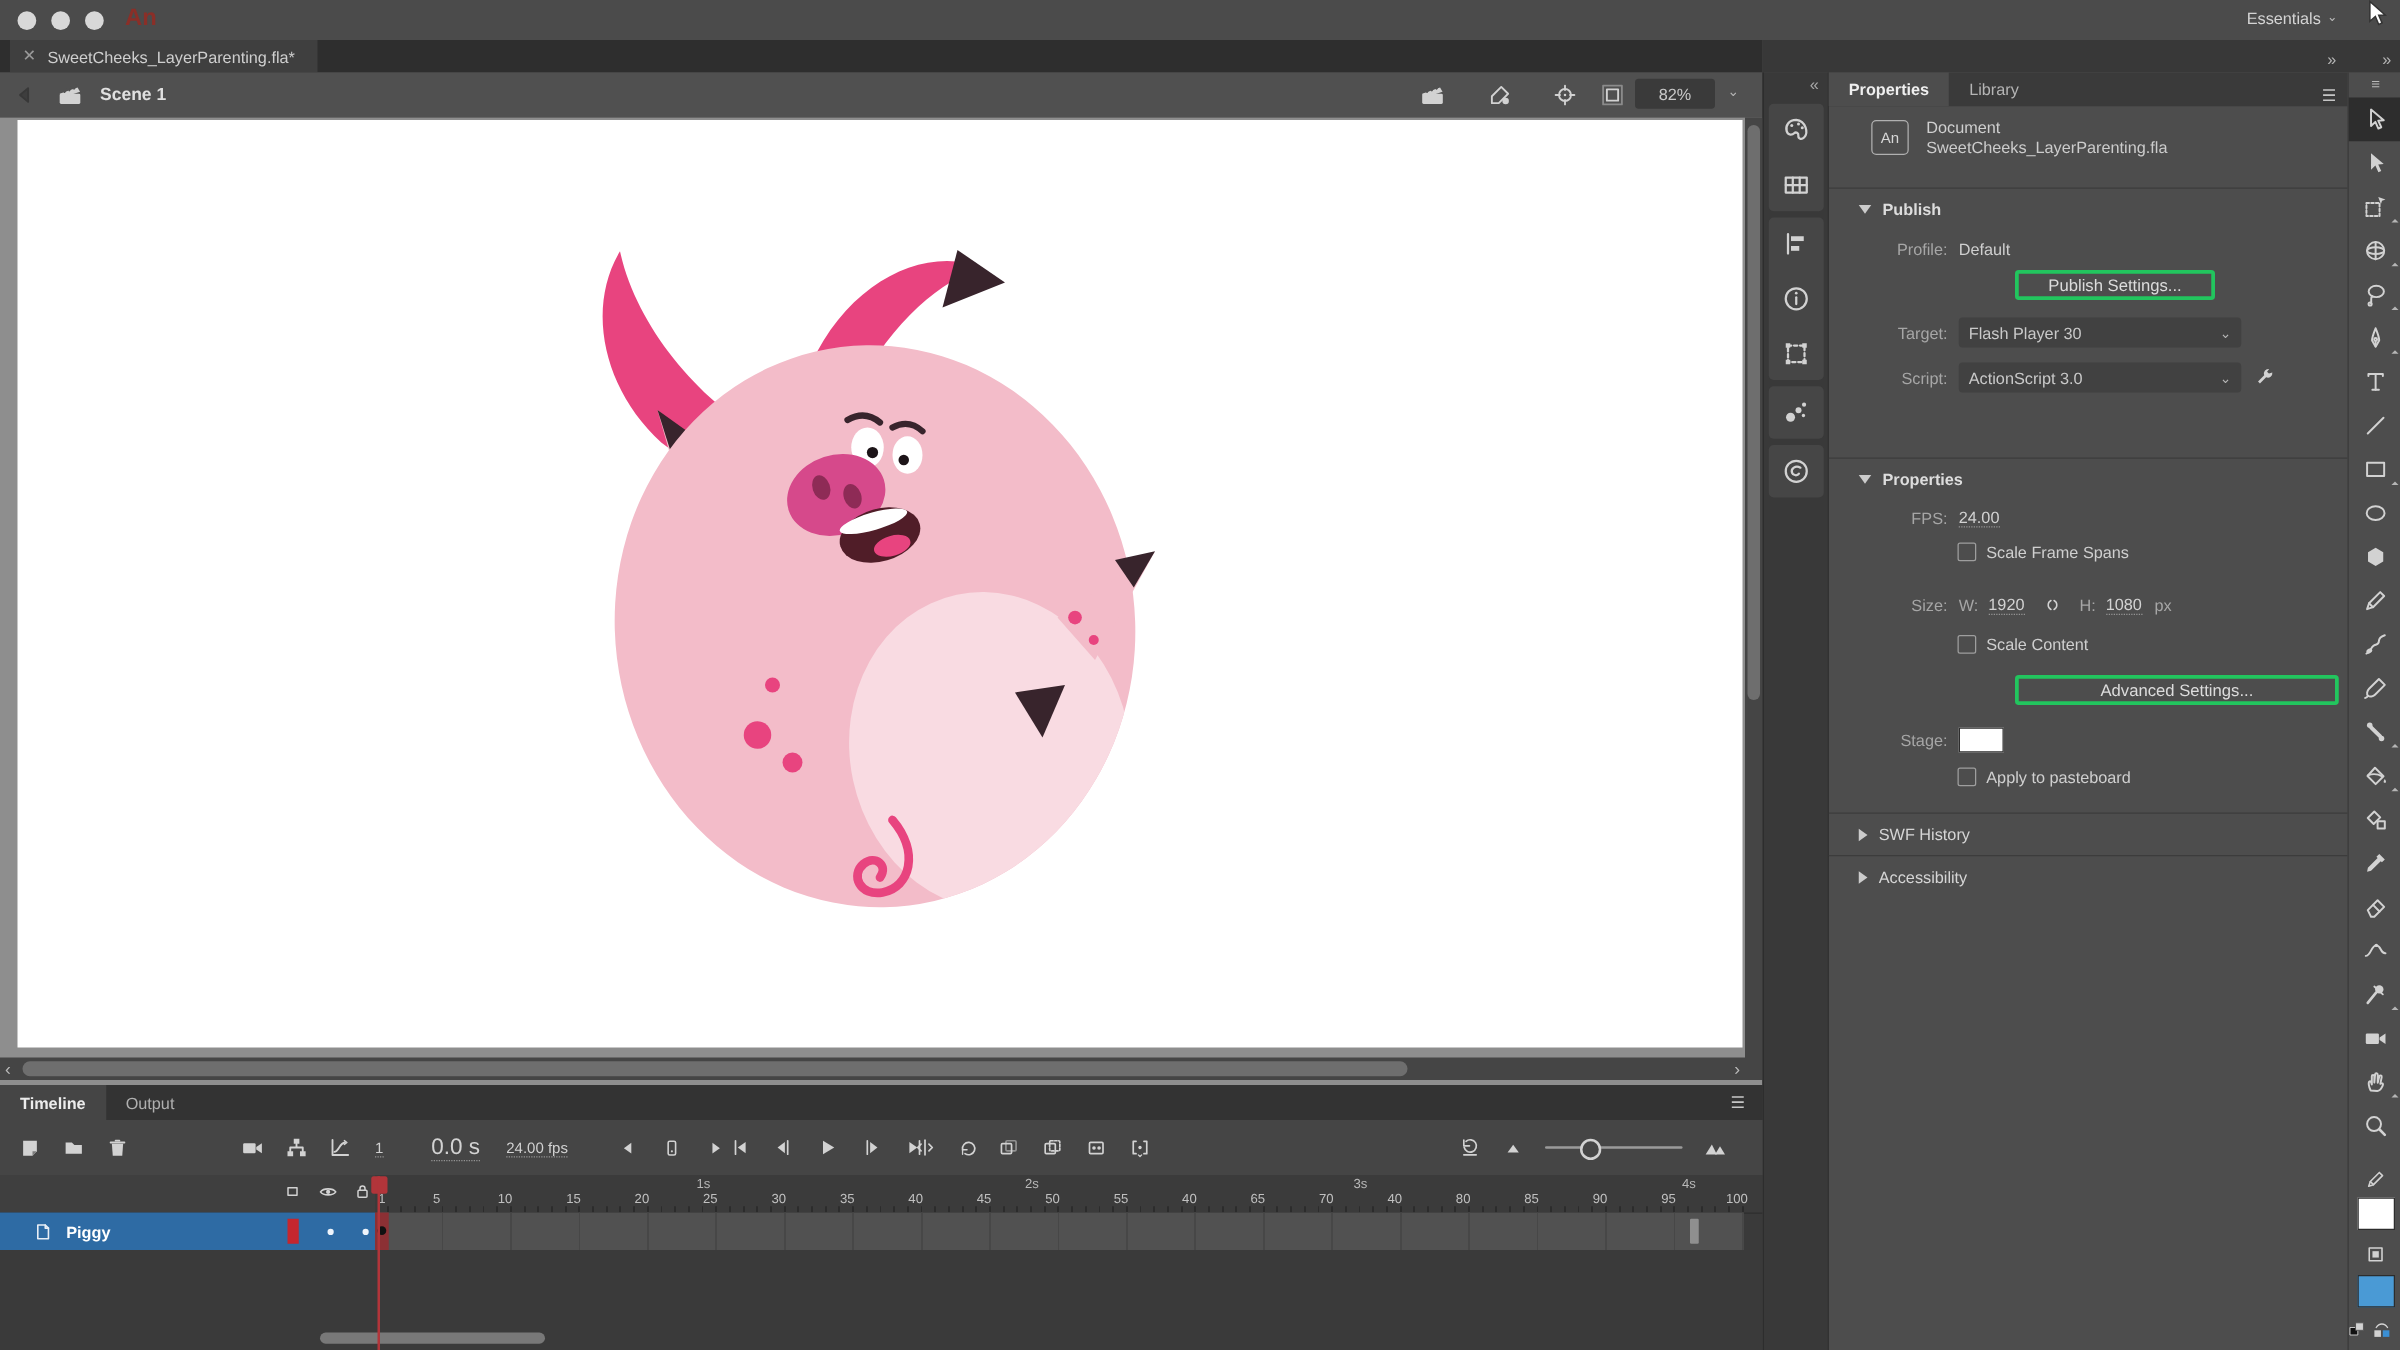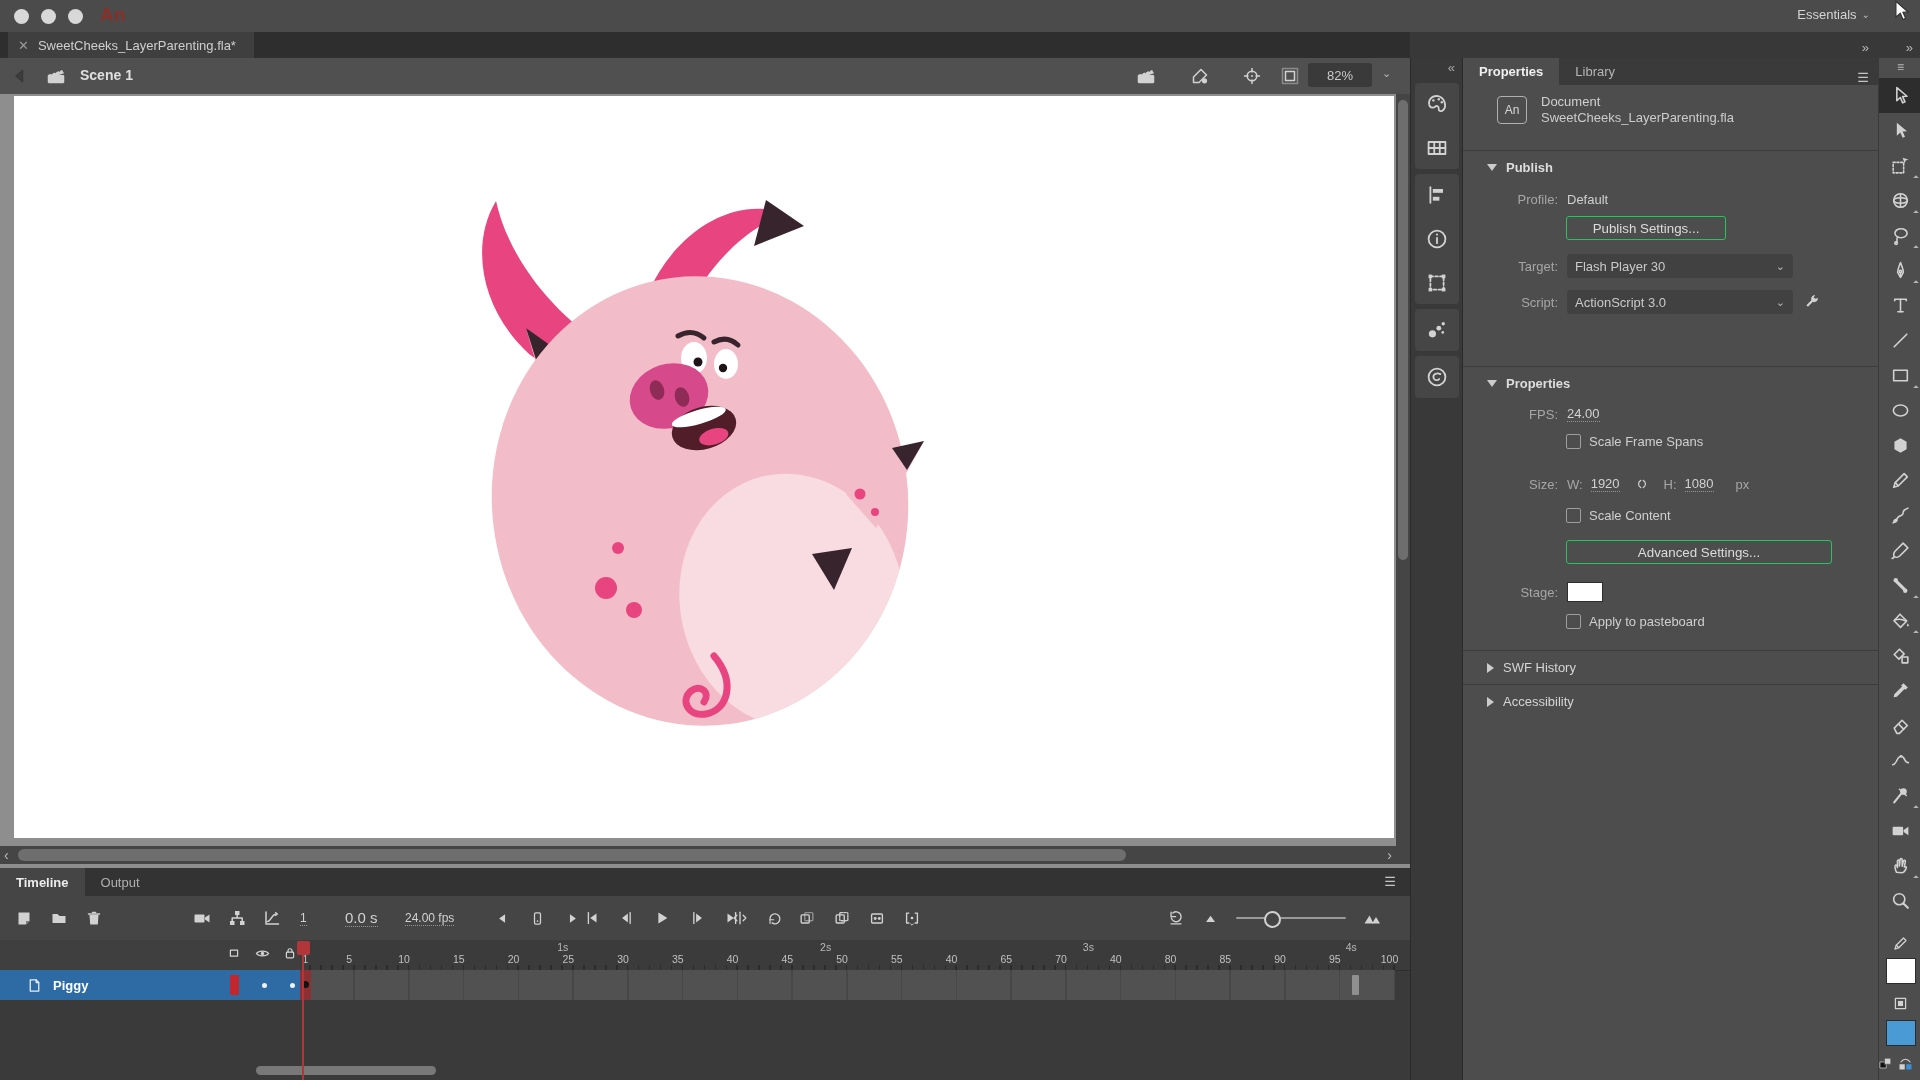--- a/index.html
+++ b/index.html
@@ -45,21 +45,21 @@
   #props-chevrons{position:absolute;right:10px;top:-18px;color:#b5b5b5;font-size:13px;}
   #props-tabs{position:absolute;left:0;top:0;width:100%;height:27px;background:#3a3a3a;display:flex;align-items:flex-end;}
   .ptab{height:27px;display:flex;align-items:center;padding:0 16px;font-size:13px;color:#b5b5b5;}
   .ptab.active{background:#4d4d4d;color:#efefef;font-weight:bold;}
   #props-menu{margin-left:auto;padding-right:10px;color:#c5c5c5;}
   .row{position:absolute;left:0;right:8px;display:flex;align-items:center;}
   .plabel{width:95px;text-align:right;padding-right:9px;color:#a6a6a6;flex:none;}
   .hot{color:#d2d2d2;border-bottom:1px dotted #949494;cursor:pointer;}
   .dd{width:210px;height:24px;background:#414141;border-radius:3px;display:flex;align-items:center;padding:0 8px;color:#c9c9c9;}
   .dd .chev{margin-left:auto;color:#b9b9b9;font-size:11px;}
-  .btn{height:24px;border:1px solid #22c55e;border-radius:3px;color:#dcdcdc;display:flex;align-items:center;justify-content:center;background:transparent;}
+  .btn{height:24px;border:3px solid #22c55e;border-radius:3px;color:#dcdcdc;display:flex;align-items:center;justify-content:center;background:transparent;margin-left:46px;}
   .cb{width:13px;height:13px;border:1px solid #9e9e9e;border-radius:2px;flex:none;margin-right:8px;}
   .sect{display:flex;align-items:center;gap:9px;color:#dddddd;font-weight:bold;padding-left:24px;}
   .tri-r{width:0;height:0;border-top:5px solid transparent;border-bottom:5px solid transparent;border-left:7px solid #cccccc;}
   .tri-d{width:0;height:0;border-left:5px solid transparent;border-right:5px solid transparent;border-top:7px solid #cccccc;}
   .hr{position:absolute;left:0;right:0;height:1px;background:#3c3c3c;}
   #an-badge{position:absolute;left:34px;top:38px;width:28px;height:26px;border:1px solid #b0b0b0;border-radius:4px;
             display:flex;align-items:center;justify-content:center;color:#d6d6d6;font-size:12px;}
   #class-input{width:205px;height:22px;background:#3e3e3e;border-radius:2px;border:none;color:#ddd;padding:0 6px;font-size:13px;}
   #stage-swatch{width:34px;height:18px;background:var(--stage,#fff);border:1px solid #2d2d2d;}
   
@@ -366,21 +366,21 @@
       <span style="color:#a6a6a6;margin-right:8px">W:</span>
       <span class="hot">1920</span>
       <span class="i" style="margin:0 14px">
           <svg viewBox="0 0 20 20" width="16" height="16">
             <path d="M8.5 5.5 A5 5 0 0 0 8.5 14.5"></path>
             <path d="M11.5 5.5 A5 5 0 0 1 11.5 14.5"></path>
           </svg>
         </span>
       <span style="color:#a6a6a6;margin-right:8px">H:</span>
       <span class="hot">1080</span>
-      <span style="color:#a6a6a6;margin-left:22px">px</span>
+      <span style="color:#a6a6a6;margin-left:10px">px</span>
     </div>
     <div class="row" style="top:450px;left:103px">
       <span class="cb"></span>
       <span>Scale Content</span>
     </div>
     <div class="row" style="top:482px;left:103px">
       <button class="btn" style="width:266px">Advanced Settings...</button>
     </div>
     <div class="row" style="top:524px">
       <span class="plabel">Stage:</span>
@@ -635,21 +635,21 @@
               <path d="M4 4 V16 H16.5"></path>
               <path d="M5.5 13.5 C9 13.5 9.5 6.5 14 6"></path>
               <path d="M13.5 4.5 L15.5 6 L13.5 7.5" stroke-width="1.2"></path>
             </svg>
           </span>
         </div>
       <div class="tg" style="left:300px">
         <span class="hot" style="font-size:12px">1</span>
       </div>
       <div class="tg" style="left:345px">
-        <span class="hot" style="font-size:15px">0.0 s</span>
+        <span class="hot" style="font-size:18px">0.0 s</span>
       </div>
       <div class="tg" style="left:405px">
         <span class="hot" style="font-size:12px">24.00 fps</span>
       </div>
       <div class="tg" style="left:490px" id="tg-onion-nav">
           <span class="tbtn i">
             <svg viewBox="0 0 20 20" width="17" height="17">
               <path d="M13 5 L6 10 L13 15 Z" style="fill:#d2d2d2;stroke:none"></path>
             </svg>
           </span>

